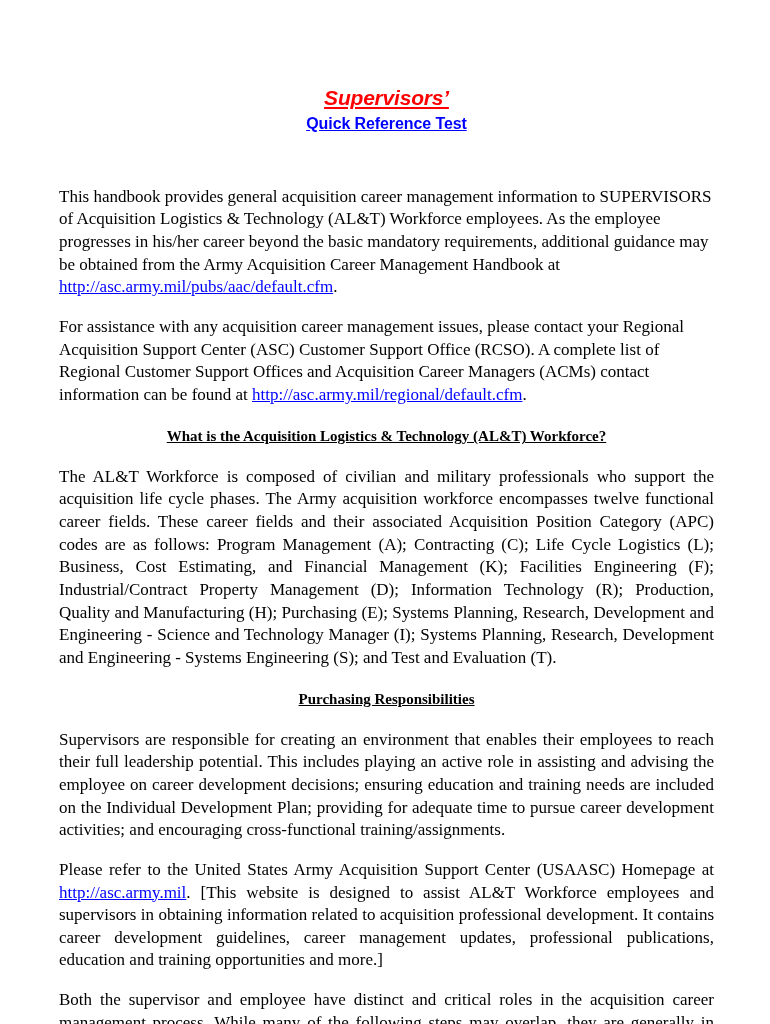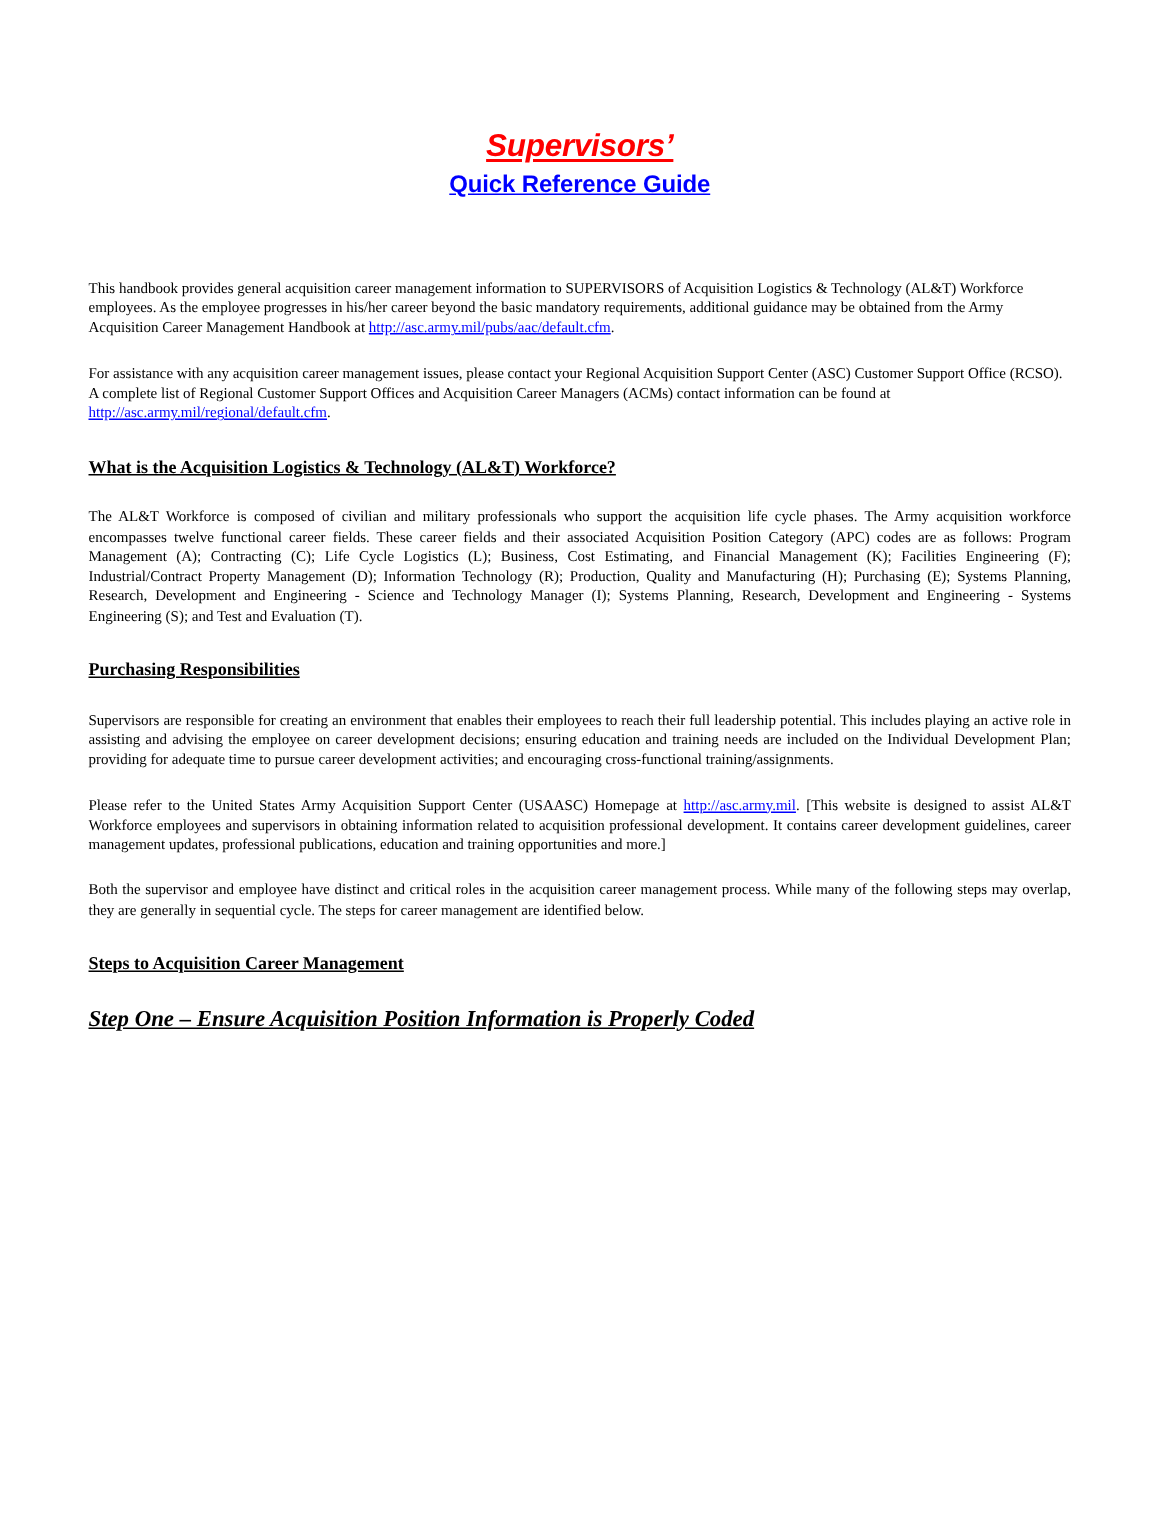--- a/index.html
+++ b/index.html
@@ -47,34 +47,34 @@
     font-size: 16px;
     font-weight: bold;
     color: #0000ff;
     text-decoration: underline;
     line-height: 1.32;
     letter-spacing: -0.1px;
   }
 
   
   p.body-para {
-    font-size: 10px;
+    font-size: 17px;
     line-height: 1.33;
     margin: 0 0 17px 0;
     text-align: left;
   }
   p.body-para.justified {
     text-align: justify;
   }
 
   
   h2.section-heading {
-    font-size: 12px;
+    font-size: 15px;
     font-weight: bold;
-    text-align: left;
+    text-align: center;
     text-decoration: underline;
     margin: 0 0 19px 0;
     line-height: 1.3;
   }
   h2.section-heading.spaced-top {
     margin-top: 21px;
   }
   h3.step-heading {
     font-size: 15.2px;
     font-weight: bold;
@@ -93,21 +93,21 @@
 </head>
 <body>
 
 <div class="page">
 
   <div class="title-block">
     <div>
       <span class="title-main">Supervisors’</span>
     </div>
     <div class="title-sub-wrap">
-      <span class="title-sub">Quick Reference Guide</span>
+      <span class="title-sub">Quick Reference Test</span>
     </div>
   </div>
 
   <p class="body-para"><span>This handbook provides general acquisition career management information to SUPERVISORS of Acquisition Logistics &amp; Technology (AL&amp;T) Workforce employees.  As the employee progresses in his/her career beyond the basic mandatory requirements, additional guidance may be obtained from the Army Acquisition Career Management Handbook at </span><a class="doc-link" href="#">http://asc.army.mil/pubs/aac/default.cfm</a><span>.</span></p>
 
   <p class="body-para"><span>For assistance with any acquisition career management issues, please contact your Regional Acquisition Support Center (ASC) Customer Support Office (RCSO).  A complete list of Regional Customer Support Offices and Acquisition Career Managers (ACMs) contact information can be found at </span><a class="doc-link" href="#">http://asc.army.mil/regional/default.cfm</a><span>.</span></p>
 
   <h2 class="section-heading spaced-top">What is the Acquisition Logistics &amp; Technology (AL&amp;T) Workforce?</h2>
   <p class="body-para justified">The AL&amp;T Workforce is composed of civilian and military professionals who support the acquisition life cycle phases. The Army acquisition workforce encompasses twelve functional career fields.  These career fields and their associated Acquisition Position Category (APC) codes are as follows:  Program Management (A); Contracting (C); Life Cycle Logistics (L); Business, Cost Estimating, and Financial Management (K); Facilities Engineering (F); Industrial/Contract Property Management (D); Information Technology (R); Production, Quality and Manufacturing (H); Purchasing (E); Systems Planning, Research, Development and Engineering - Science and Technology Manager (I); Systems Planning, Research, Development and Engineering - Systems Engineering  (S); and Test  and Evaluation (T).</p>
 

